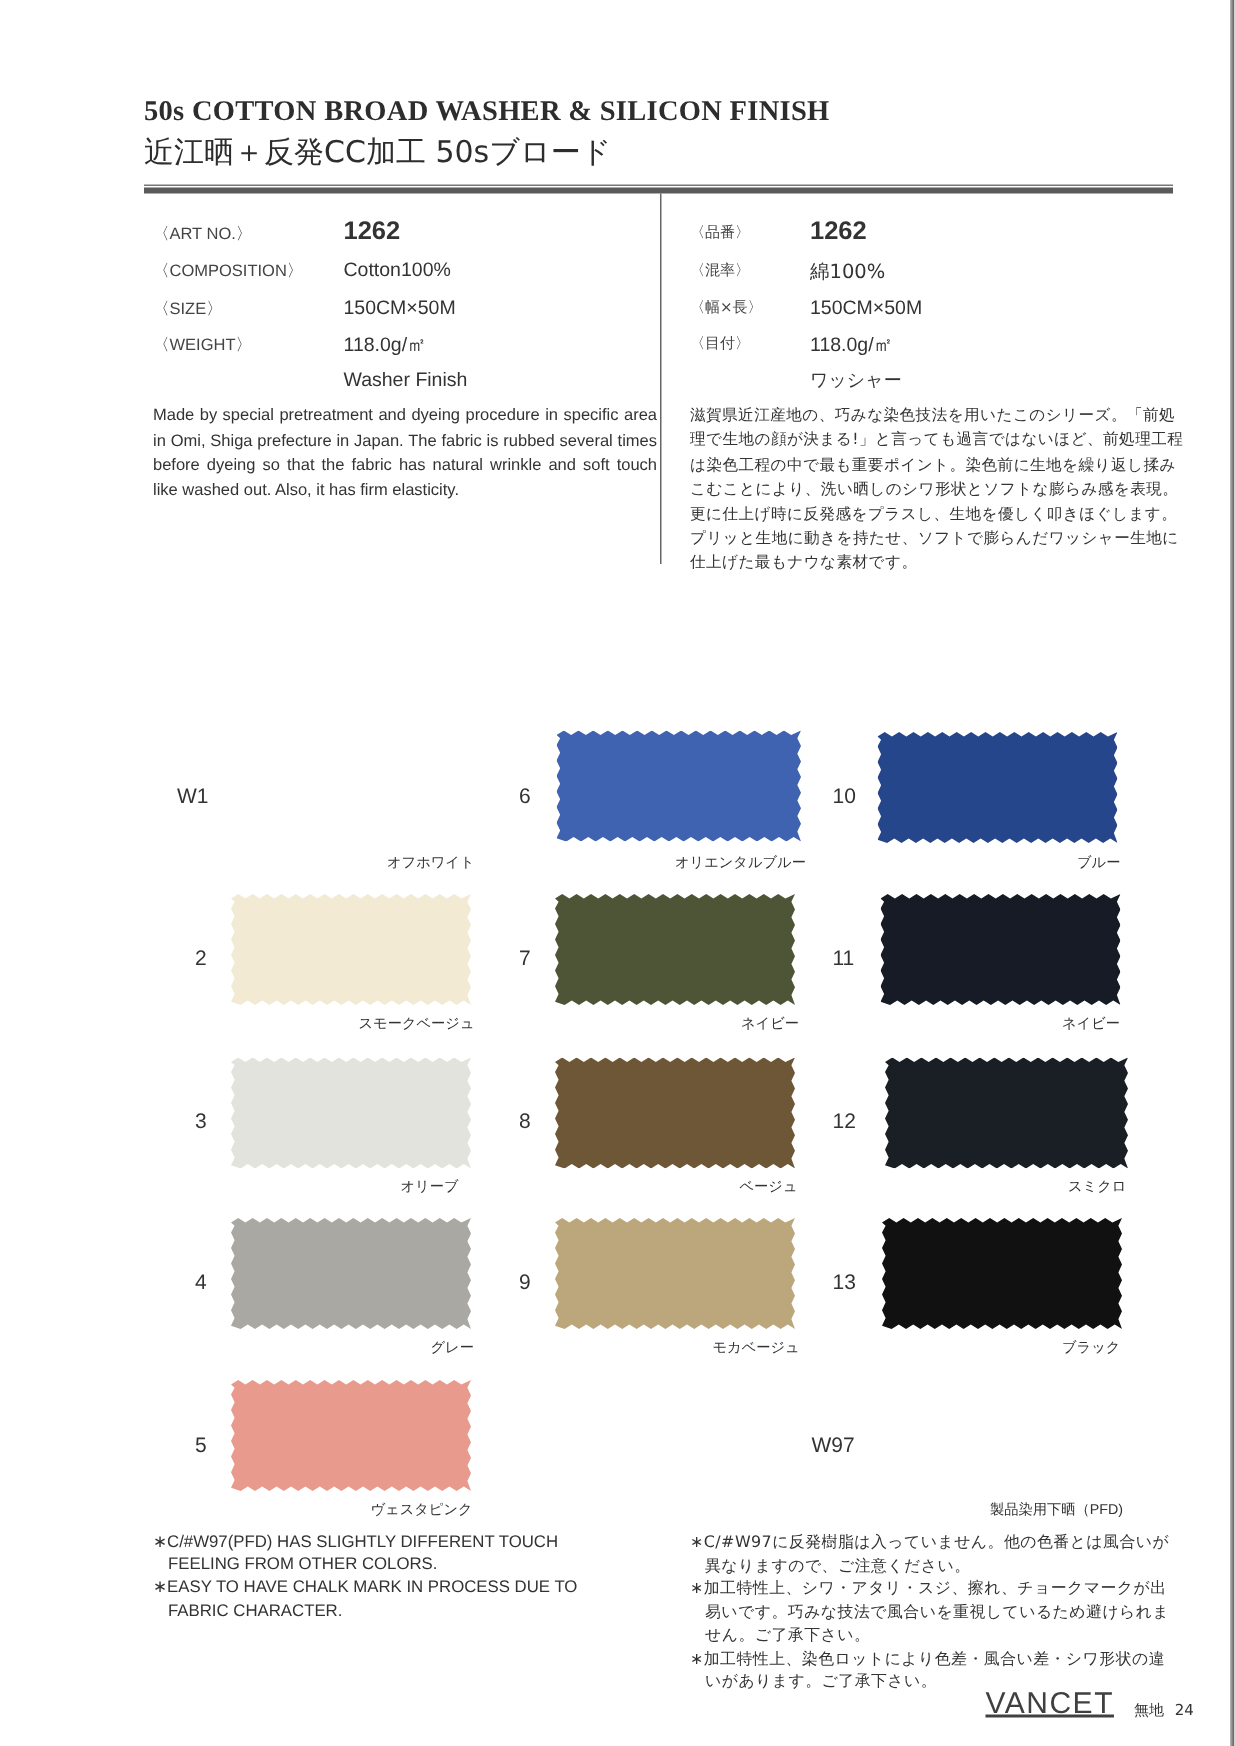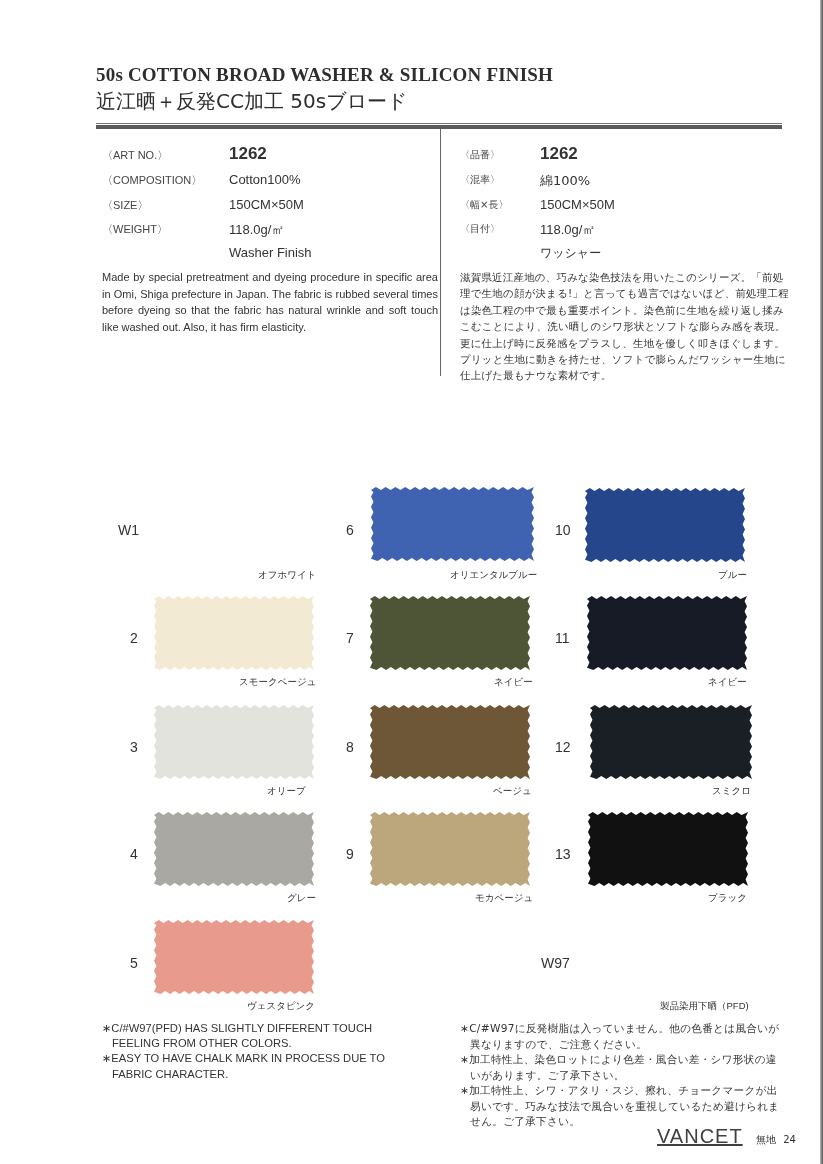--- a/index.html
+++ b/index.html
@@ -172,21 +172,21 @@
 
 <div class="swatch-num" style="left:541px;top:955px;">W97</div>
 <div class="swatch-name" style="left:660px;top:1000px;">製品染用下晒（PFD)</div>
 
 <div class="note-en">
   <div class="item">∗C/#W97(PFD) HAS SLIGHTLY DIFFERENT TOUCH FEELING FROM OTHER COLORS.</div>
   <div class="item">∗EASY TO HAVE CHALK MARK IN PROCESS DUE TO FABRIC CHARACTER.</div>
 </div>
 <div class="note-jp">
   <div class="item">∗C/#W97に反発樹脂は入っていません。他の色番とは風合いが異なりますので、ご注意ください。</div>
+  <div class="item">∗加工特性上、シワ・アタリ・スジ、擦れ、チョークマークが出易いです。巧みな技法で風合いを重視しているため避けられません。ご了承下さい。</div>
   <div class="item">∗加工特性上、染色ロットにより色差・風合い差・シワ形状の違いがあります。ご了承下さい。</div>
-  <div class="item">∗加工特性上、シワ・アタリ・スジ、擦れ、チョークマークが出易いです。巧みな技法で風合いを重視しているため避けられません。ご了承下さい。</div>
 </div>
 
 <div class="footer-brand">VANCET</div>
 <div class="footer-page">
   <span>無地</span>
   <span style="margin-left:4px;">24</span>
 </div>
 
 </body></html>

